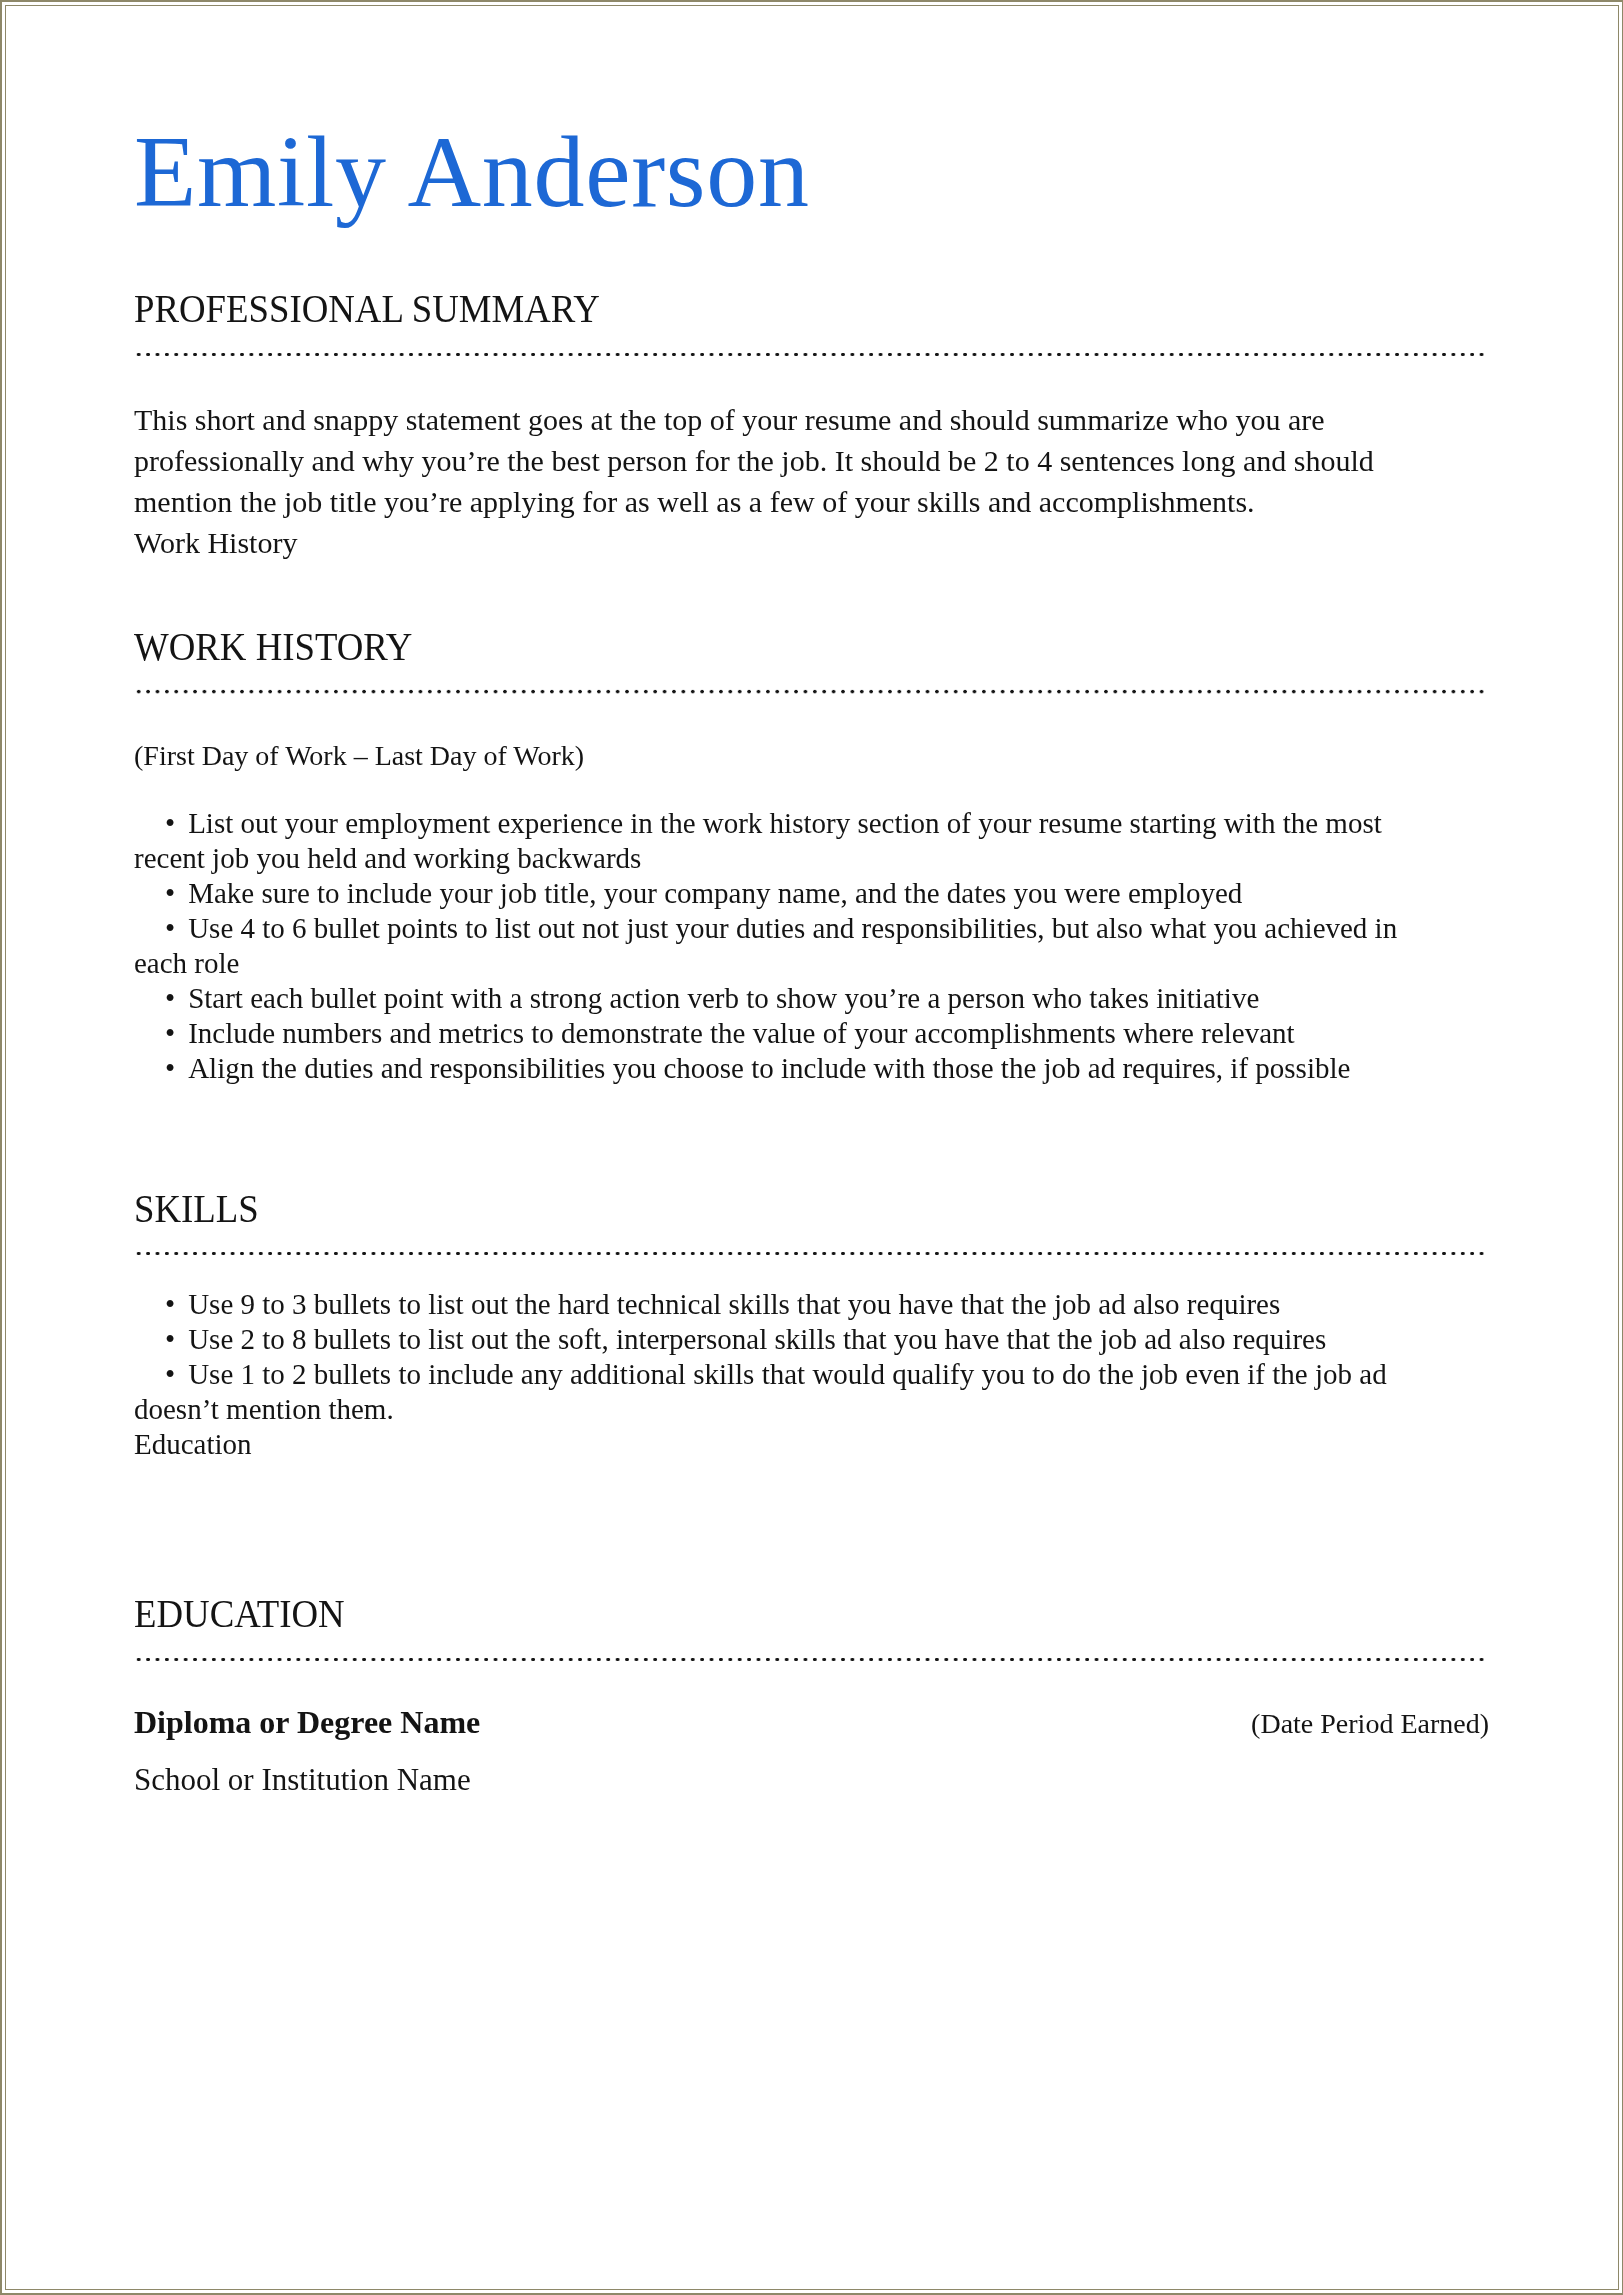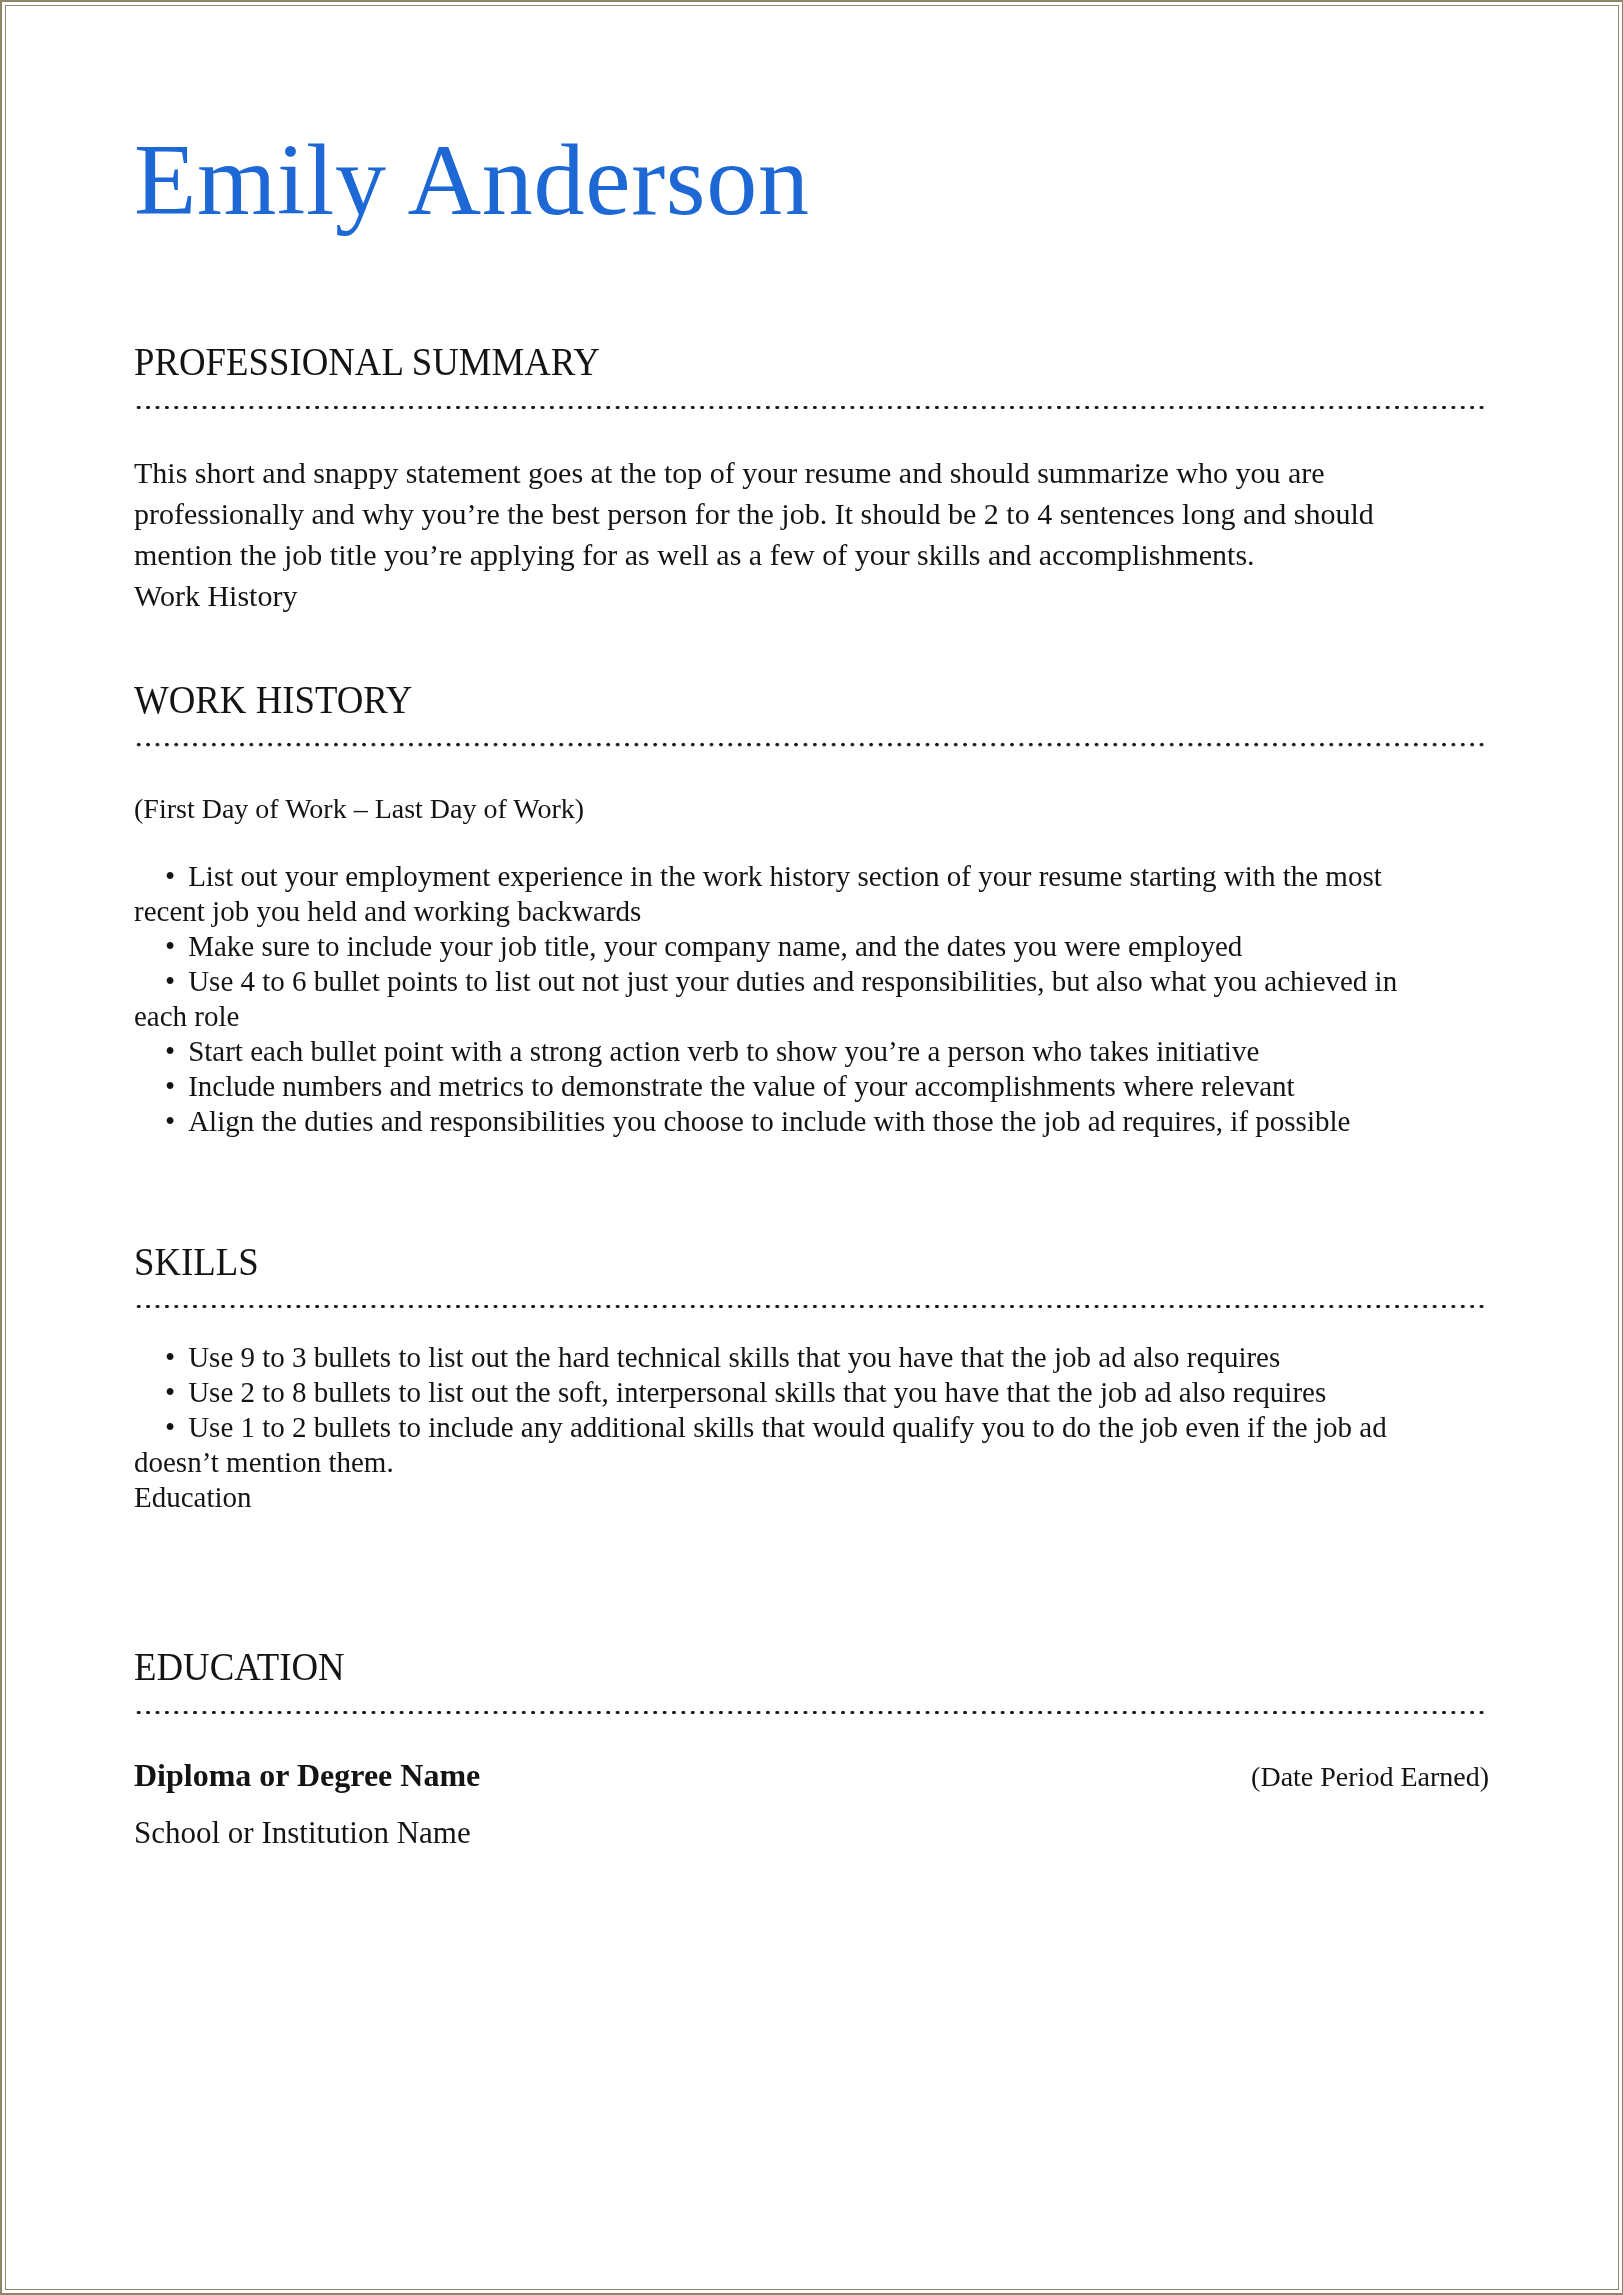--- a/index.html
+++ b/index.html
@@ -15,21 +15,21 @@
     position: absolute; inset: 0;
     border: 2px solid #8e8869;
     pointer-events: none;
   }
   .frame-inner {
     position: absolute; inset: 4.6px;
     border: 1.3px solid #8e8869;
     pointer-events: none;
   }
   .content {
-    position: absolute; left: 134px; top: 16px;
+    position: absolute; left: 134px; top: 8px;
     width: 1355px;
     font-family: Liberation Serif, serif;
   }
   .name {
     margin: 98px 0 0 0;
     font-weight: 400;
     font-size: 102px;
     line-height: 131px;
     color: #1d68d5;
     letter-spacing: 0.7px;
@@ -50,21 +50,21 @@
     white-space: nowrap;
   }
   .rule {
     height: 5.2px;
     margin-top: 19.6px;
     background-image: radial-gradient(circle, #151515 1.6px, rgba(0,0,0,0) 2px);
     background-size: 9.4px 5.2px;
     background-repeat: repeat-x;
     background-position: 0 50%;
   }
-  .section-summary   { margin-top: 93px; }
+  .section-summary   { margin-top: 48px; }
   .section-work      { margin-top: 60px; }
   .section-skills    { margin-top: 99px; }
   .section-education { margin-top: 128px; }
   .para {
     margin: 42px 0 0 0;
     font-size: 30px;
     line-height: 41px;
     max-width: 1320px;
   }
   .plainline {

